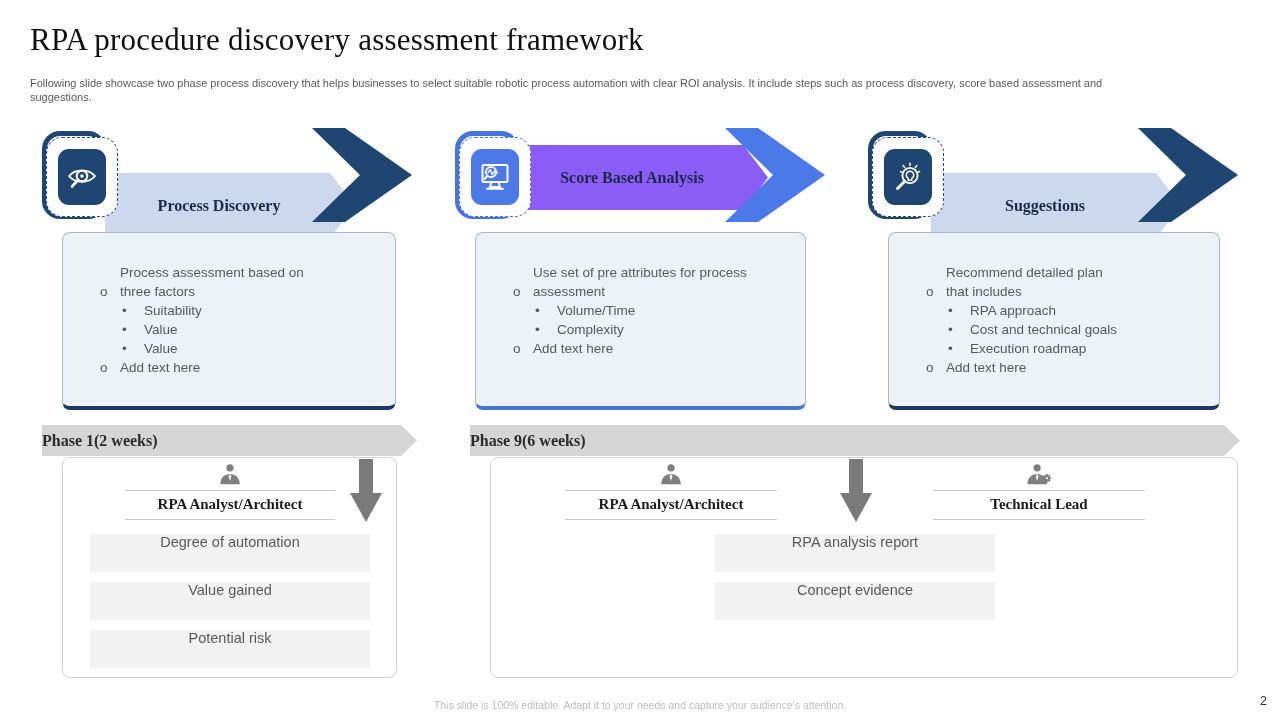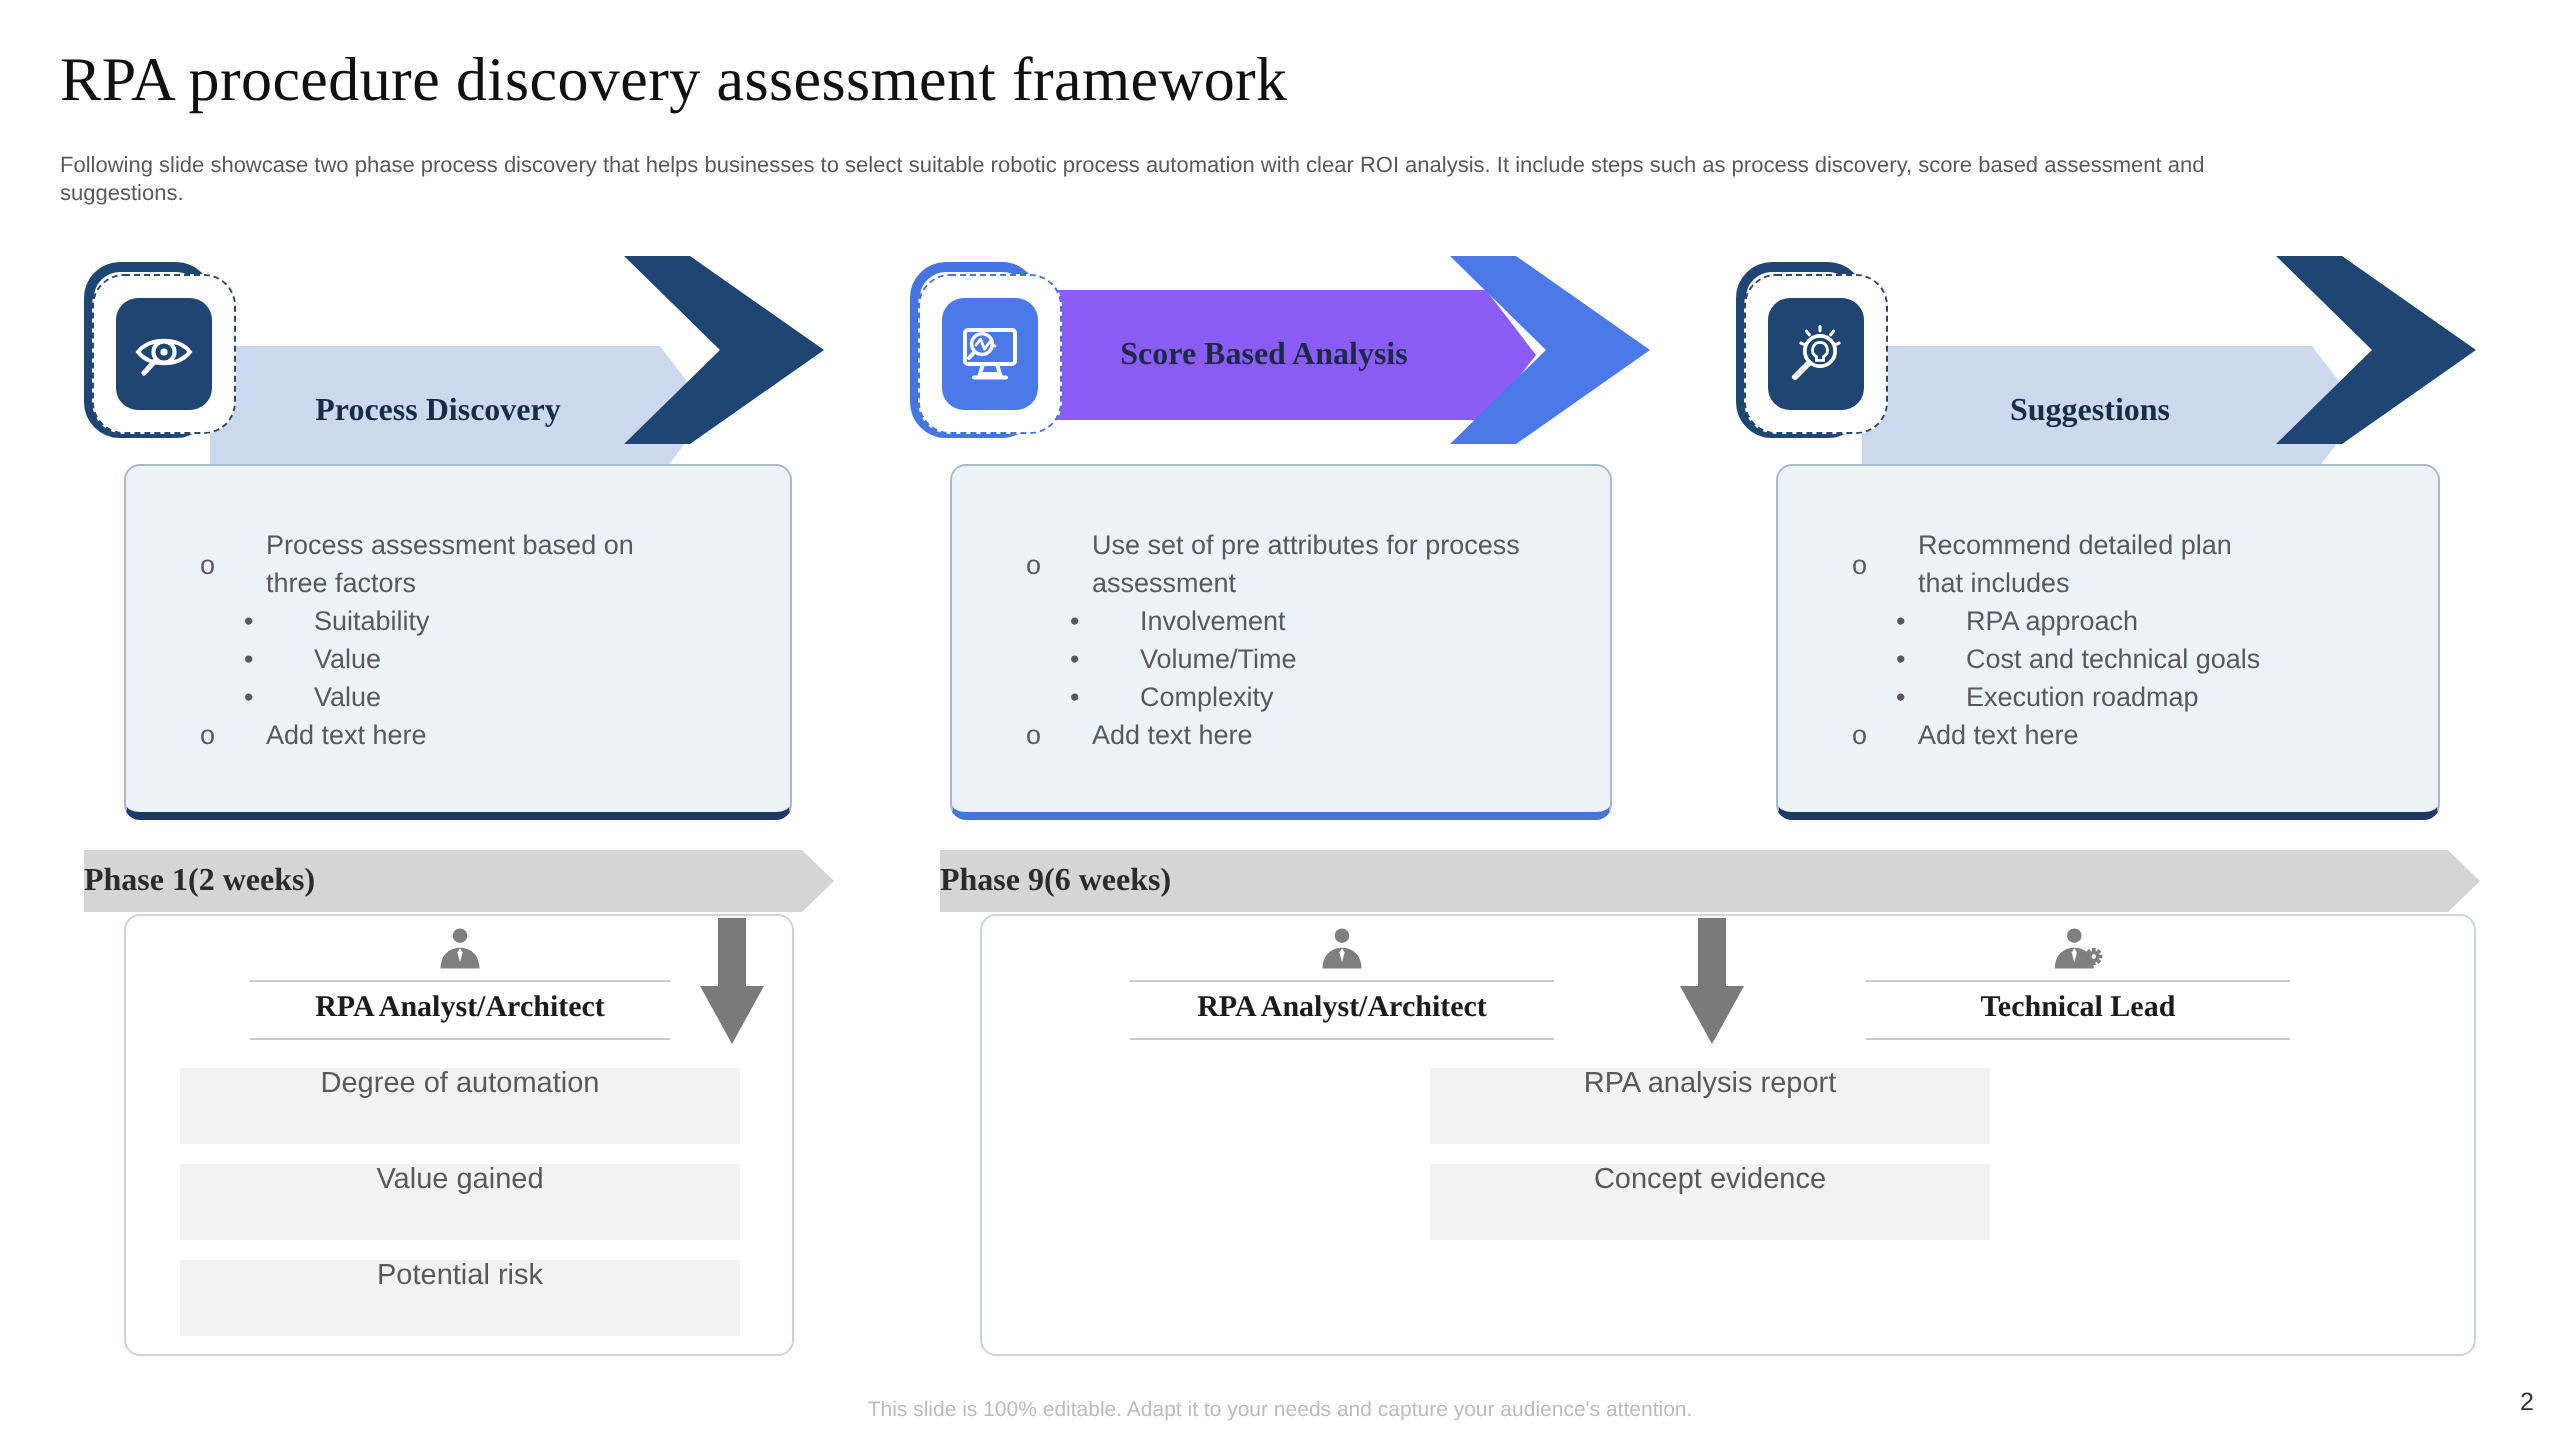--- a/index.html
+++ b/index.html
@@ -33,21 +33,21 @@
   .step.blue .chip{background:#4b79e8;}
   .step.navy .banner{background:#ccd8ee;margin-top:28px;}
   .step.blue .banner{background:#8b5cf6;}
 
   
   .contentbox{position:absolute;top:232px;height:178px;background:#edf2f9;
         border:1px solid #aab8cd;border-radius:8px;box-sizing:border-box;}
   .contentbox.navy{border-bottom:4px solid #1f3864;}
   .contentbox.blue{border-bottom:4px solid #4477cf;}
   .bullets{position:absolute;top:263px;font-size:13.5px;line-height:19px;color:#595959;}
-  .bullet{display:flex;align-items:center;gap:13px;}
+  .bullet{display:flex;align-items:flex-end;}
   .mk{width:20px;flex:none;}
   .mk::before{content:"o";}
   .lvl2{margin-left:22px;}
   .lvl2 .mk{width:22px;text-align:left;}
   .lvl2 .mk::before{content:"\2022";}
   .w1{max-width:205px;}
   .w2{max-width:214px;}
   .w3{max-width:177px;}
 
   
@@ -171,24 +171,20 @@
     <div class="bullet lvl1">
         <span class="mk"></span>
         <span>Add text here</span>
       </div>
   </div>
 
   <div class="bullets" style="left:513px">
     <div class="bullet lvl1">
         <span class="mk"></span>
         <span class="bt w2">Use set of pre attributes for process assessment</span>
-      </div>
-    <div class="bullet lvl2">
-        <span class="mk"></span>
-        <span>Involvement</span>
       </div>
     <div class="bullet lvl2">
         <span class="mk"></span>
         <span>Volume/Time</span>
       </div>
     <div class="bullet lvl2">
         <span class="mk"></span>
         <span>Complexity</span>
       </div>
     <div class="bullet lvl1">

